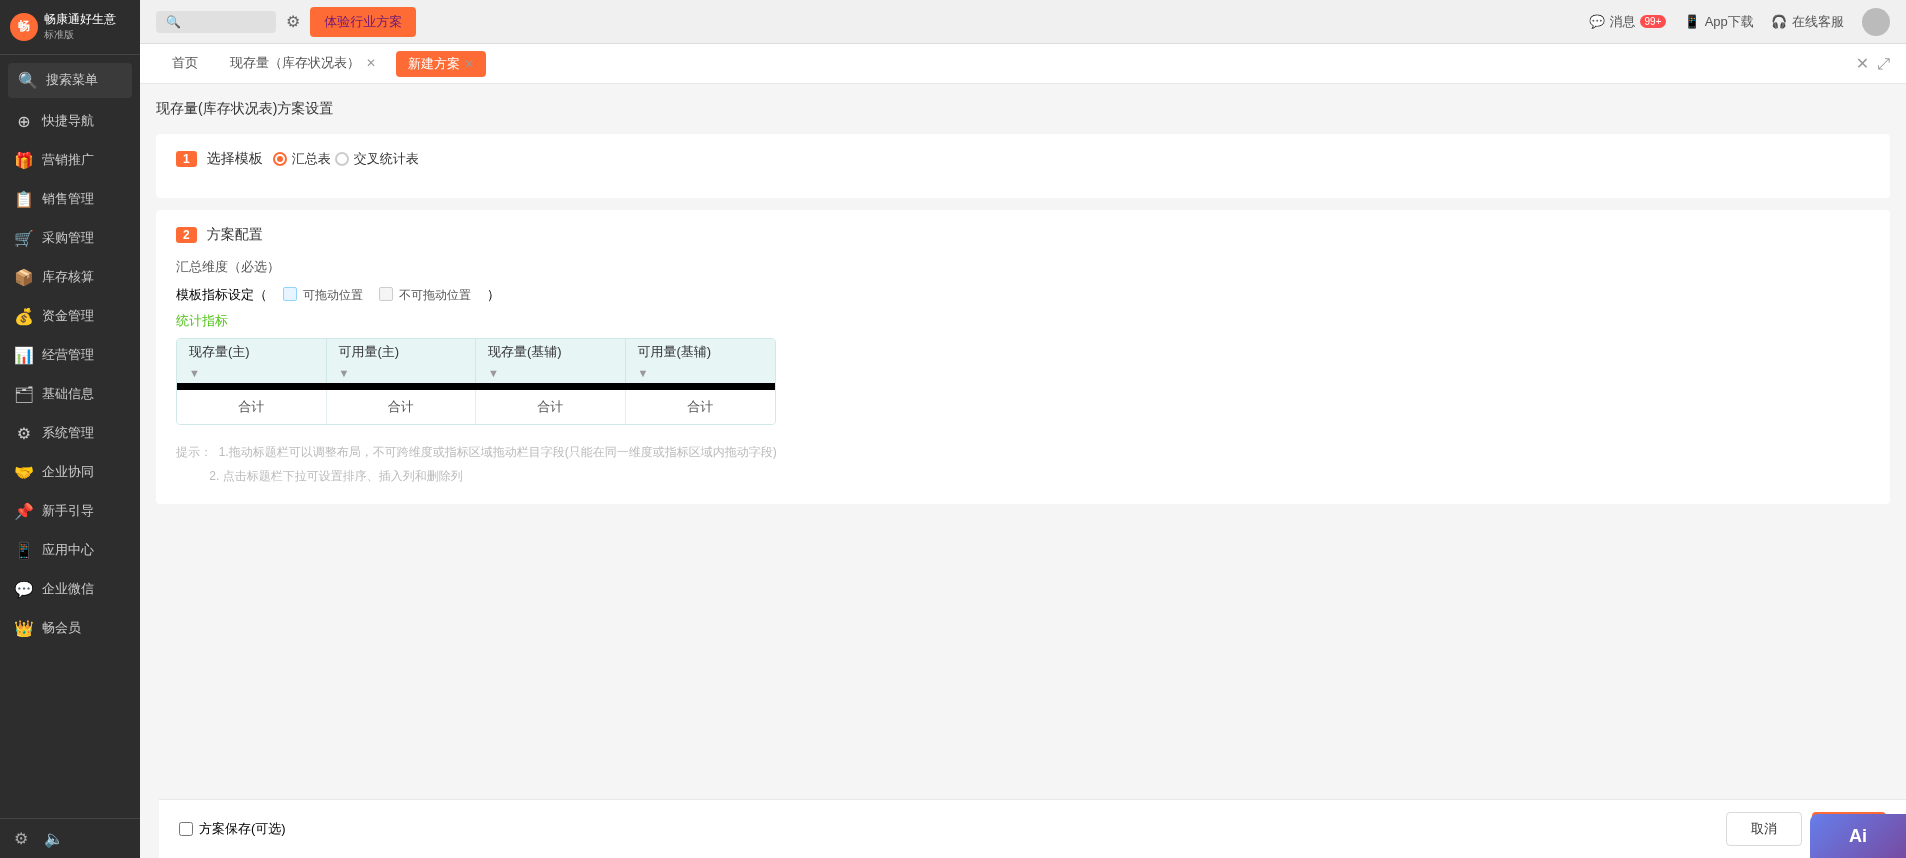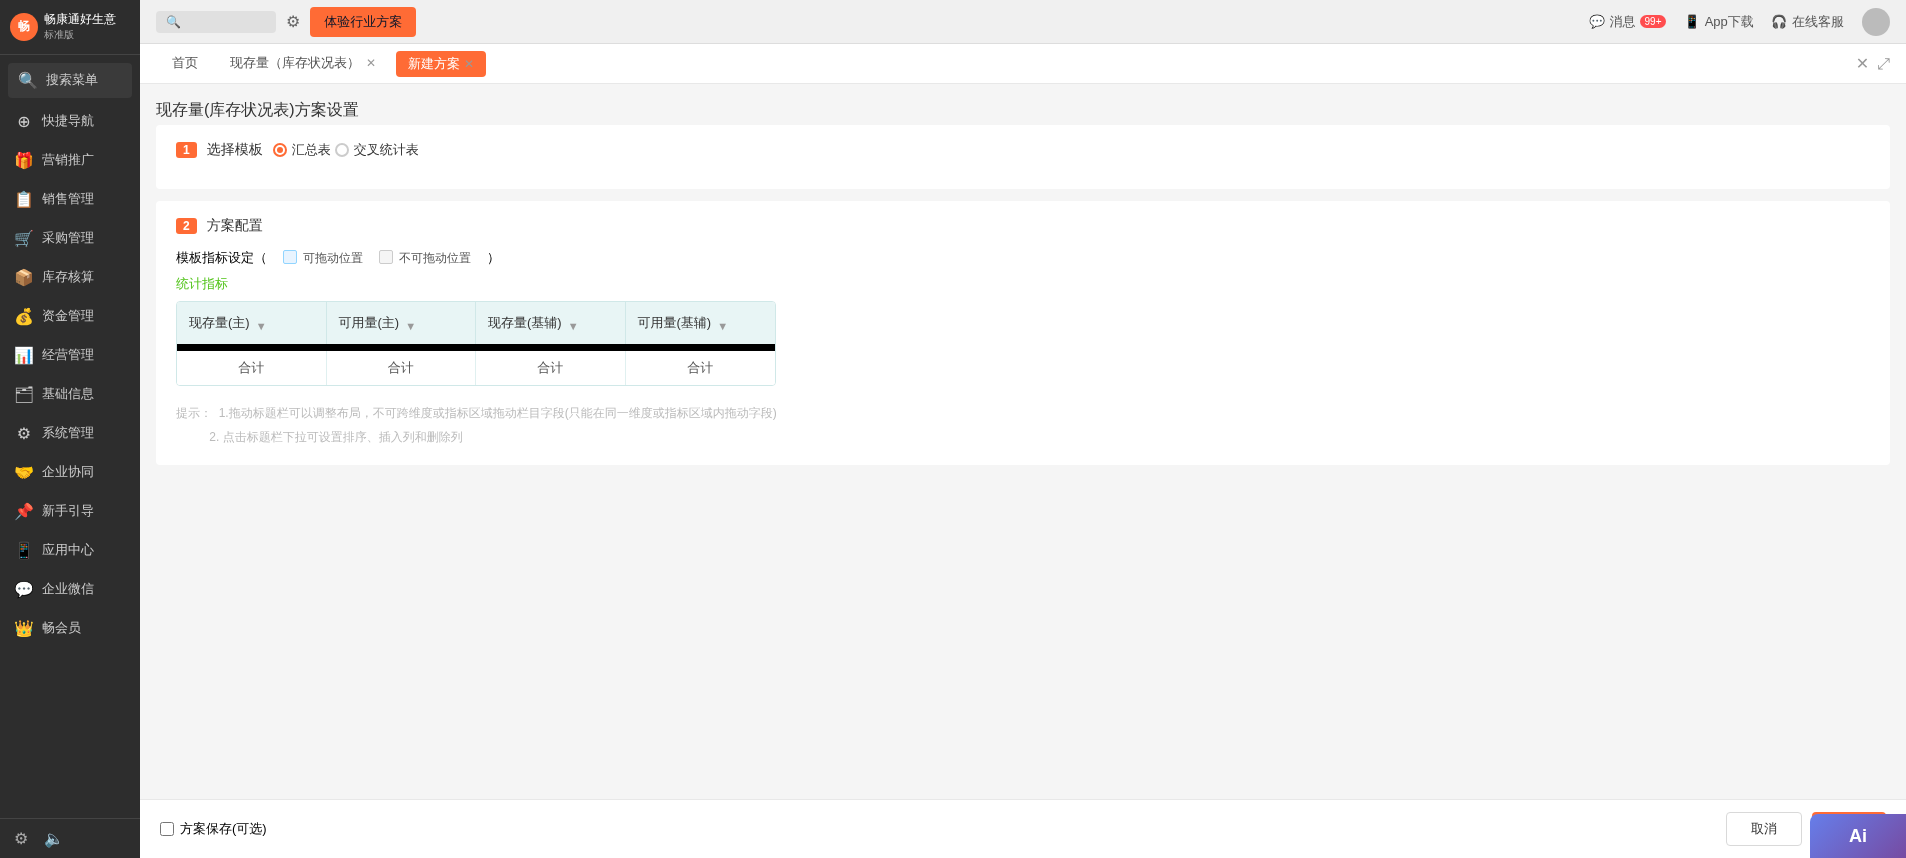--- a/index.html
+++ b/index.html
@@ -70,21 +70,21 @@
     }
     .topbar-left { display: flex; align-items: center; gap: 10px; }
     .topbar-search {
       background: #e0e0e0; border-radius: 4px;
       padding: 4px 10px; font-size: 12px; color: #999;
       display: flex; align-items: center; gap: 4px;
       width: 120px;
     }
     .topbar-gear { color: #666; cursor: pointer; font-size: 16px; }
     .btn-trial {
-      background: #ff6b35; color: #0f172a;
+      background: #ff6b35; color: #701a75;
       border: none; border-radius: 4px;
       padding: 6px 14px; font-size: 13px; cursor: pointer;
     }
     .topbar-right { display: flex; align-items: center; gap: 18px; font-size: 13px; color: #555; }
     .topbar-right .badge-item { display: flex; align-items: center; gap: 4px; cursor: pointer; }
     .badge {
       background: #ff4d4f; color: #fff;
       border-radius: 10px; font-size: 10px;
       padding: 1px 5px; min-width: 18px; text-align: center;
     }
@@ -114,21 +114,21 @@
     }
 
     
     .content {
       flex: 1; overflow-y: auto;
       background: #f5f5f5;
       padding: 16px;
       position: relative;
     }
 
-    .page-title { font-size: 16px; color: #333; margin-bottom: 4px; font-weight: normal; }
+    .page-title { font-size: 14px; color: #333; margin-bottom: 16px; font-weight: normal; }
 
     .section {
       background: #fff;
       border-radius: 4px;
       margin-bottom: 12px;
       padding: 16px 20px;
     }
 
     .section-header {
       display: flex; align-items: center; gap: 10px;
@@ -197,24 +197,24 @@
       overflow: hidden;
       display: inline-block;
       min-width: 600px;
     }
     .stats-table-header {
       display: grid;
       grid-template-columns: repeat(4, 1fr);
       background: #e8f5f5;
     }
     .stats-th {
-      padding: 12px 12px;
+      padding: 4px 12px;
       font-size: 13px; color: #333;
       border-right: 1px solid #d0e8e8;
-      display: flex; align-items: flex-end; gap: 6px;
+      display: flex; align-items: flex-start; gap: 6px; flex-direction: column;
     }
     .stats-th:last-child { border-right: none; }
     .stats-th .down-arrow { color: #999; font-size: 11px; }
     .stats-table-body { background: #fff; }
     .stats-row {
       display: grid;
       grid-template-columns: repeat(4, 1fr);
       border-top: 7px solid #000000;
     }
     .stats-td {
@@ -228,20 +228,21 @@
     .tips-section { margin-top: 12px; }
     .tip-item { font-size: 12px; color: #bbb; line-height: 2; }
 
     
     .bottom-bar {
       background: #fff;
       border-top: 1px solid #e8e8e8;
       padding: 12px 20px;
       display: flex; align-items: center; justify-content: space-between;
       flex-shrink: 0;
+      margin-left: 19px;
     }
     .save-checkbox { display: flex; align-items: center; gap: 6px; cursor: pointer; }
     .save-checkbox input { width: 14px; height: 14px; }
     .bottom-actions { display: flex; gap: 10px; }
     .btn-cancel {
       background: #fff; border: 1px solid #d9d9d9;
       color: #333; padding: 7px 24px;
       border-radius: 4px; cursor: pointer; font-size: 13px;
     }
     .btn-query {
@@ -407,20 +408,21 @@
         </div>
       </div>
     </div>
 
     <div class="section">
       <div class="section-header">
         <span class="step-badge">2</span>
         <span class="section-title">方案配置</span>
       </div>
 
+      <div class="config-label">汇总维度（必选）</div>
 
       
 
       
       <div class="indicators-header">
         <span>模板指标设定（</span>
         <div class="indicator-toggle">
           <div class="toggle-box"></div>
           <span class="toggle-label">可拖动位置</span>
         </div>

